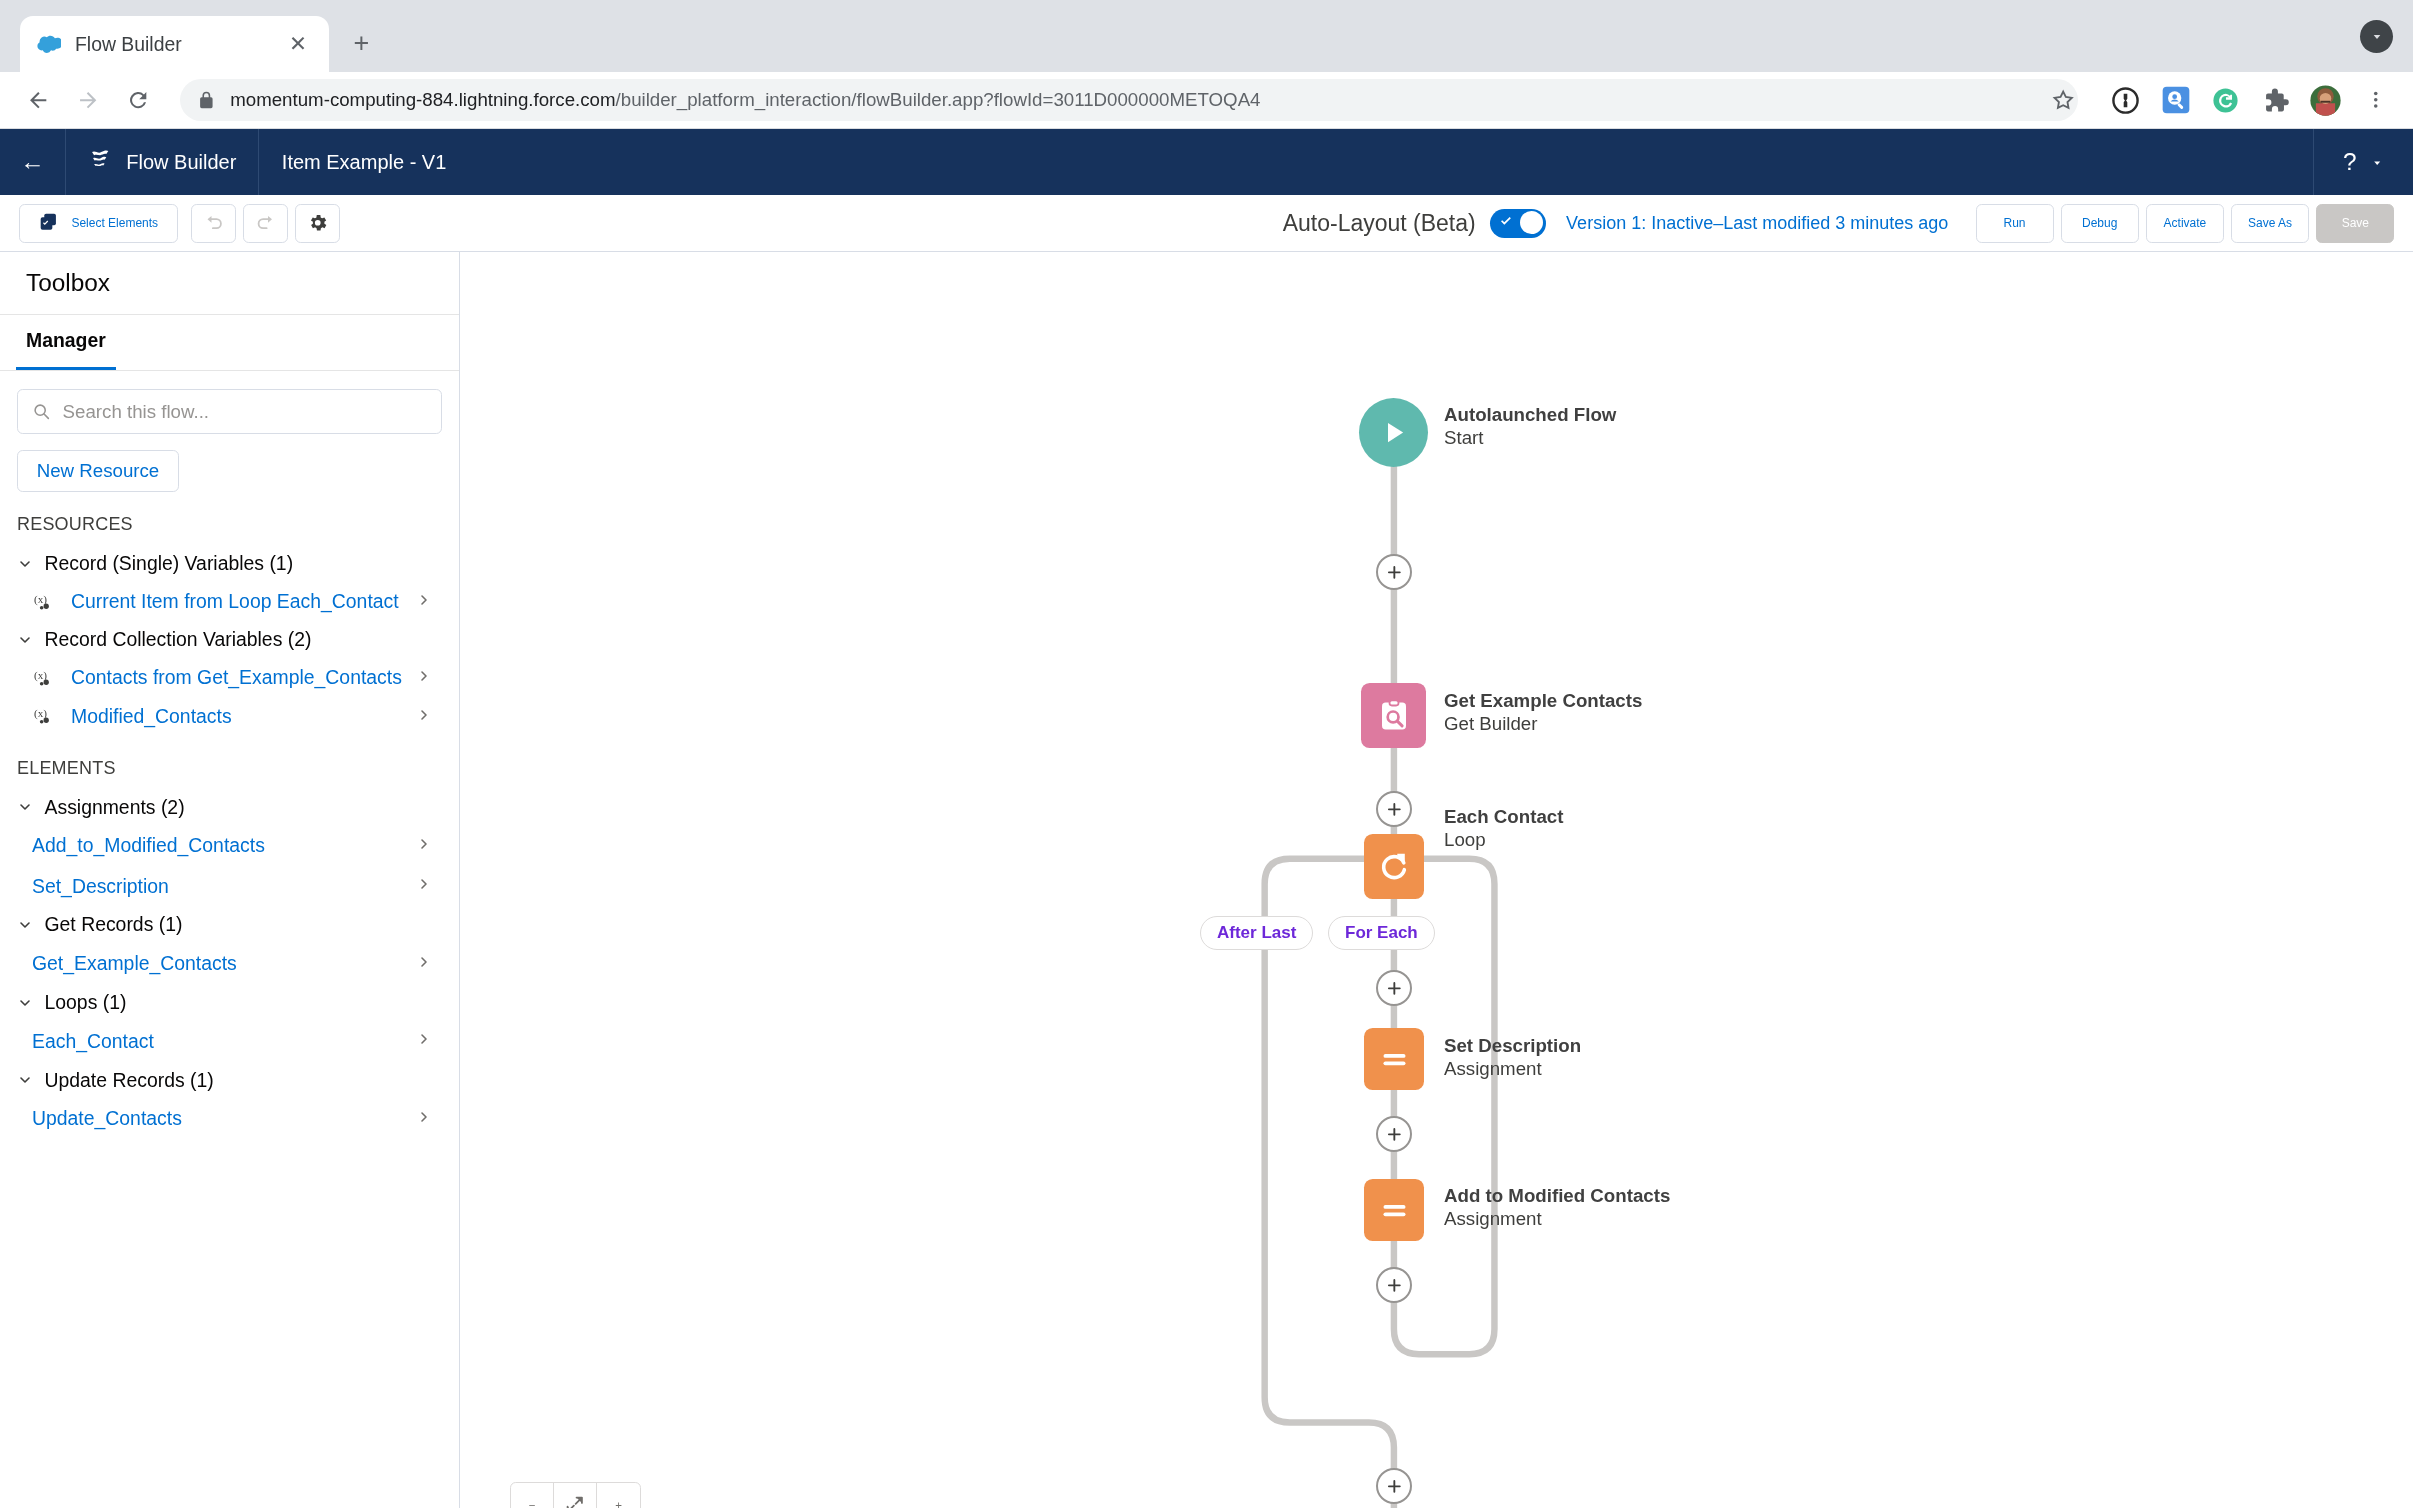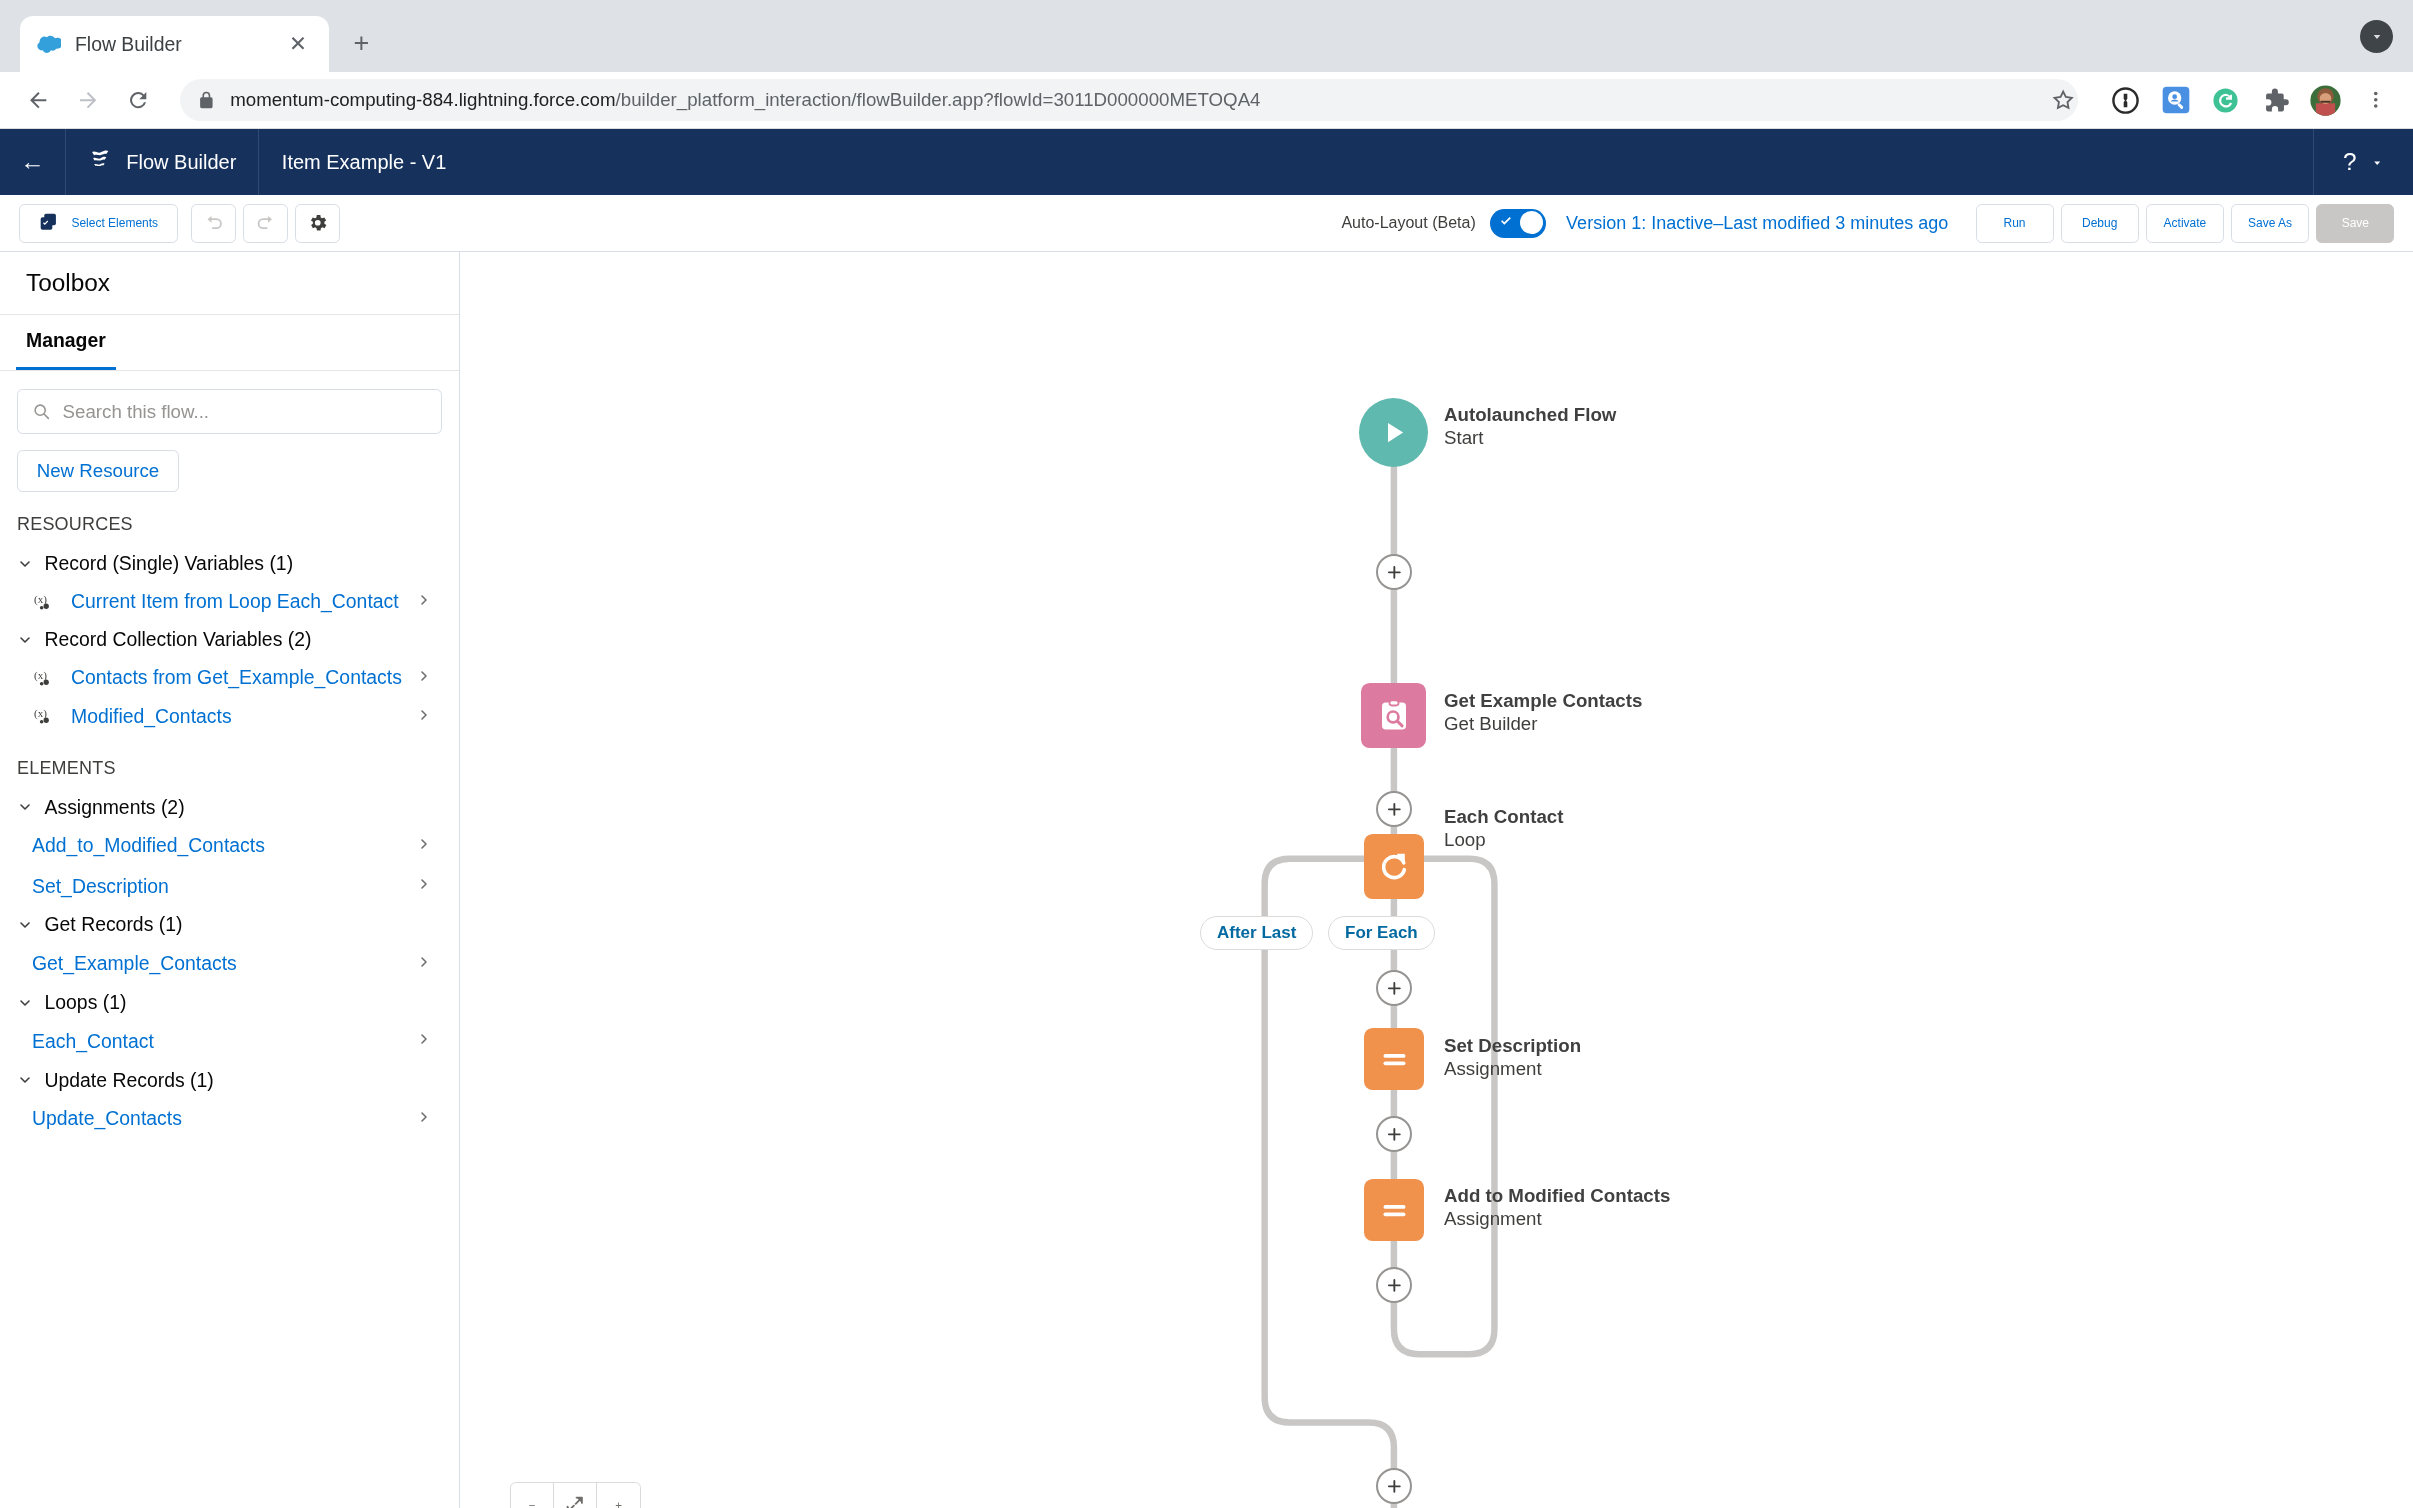--- a/index.html
+++ b/index.html
@@ -108,21 +108,21 @@
   .btn {
     height: 39px; border: 0.7px solid #d8dde6; border-radius: 5.7px;
     background: #ffffff; color: #0070d2; font-size: 12px;
     display: inline-flex; align-items: center; justify-content: center;
     padding: 0 16px; white-space: nowrap;
   }
   .btn-select { gap: 11.5px; padding: 0 18.7px; }
   .btn-icon-only { width: 45px; padding: 0; color: #706e6b; }
   .btn-group { display: flex; margin-left: 13px; gap: 7.2px; }
   .toolbar-spacer { flex: 1; }
-  .autolayout-label { font-size: 16px; color: #3e3e3c; margin-right: 14.4px; }
+  .autolayout-label { font-size: 23px; color: #3e3e3c; margin-right: 14.4px; }
   .toggle {
     width: 56px; height: 29px; border-radius: 14.4px; background: #0070d2;
     display: flex; align-items: center; justify-content: flex-start;
     padding: 0 5.7px; position: relative; margin-right: 20px;
   }
   .toggle-check { color: #ffffff; font-size: 16px; margin-left: 2.2px; }
   .toggle-knob {
     width: 23px; height: 23px; border-radius: 50%; background: #ffffff;
     position: absolute; right: 2.9px; top: 2.9px;
   }
@@ -202,21 +202,21 @@
     position: absolute; display: flex; align-items: center; justify-content: center;
   }
   .node-label { position: absolute; white-space: nowrap; }
   .node-name { font-size: 18.7px; font-weight: bold; color: #404040; line-height: 1.25; }
   .node-type { font-size: 18.7px; color: #3e3e3c; line-height: 1.3; }
 
   .branch-pill {
     position: absolute; height: 34px; border: 0.7px solid #dddbda;
     border-radius: 17px; background: #ffffff;
     display: flex; align-items: center; justify-content: center;
-    padding: 0 16px; font-size: 17px; font-weight: bold; color: #0369a1;
+    padding: 0 16px; font-size: 17px; font-weight: bold; color: #6d28d9;
     white-space: nowrap;
   }
 
   .zoom-controls {
     position: absolute; left: 50px; bottom: 52px;
     display: flex; border: 0.7px solid #dddbda; border-radius: 5.7px;
     overflow: hidden; background: #ffffff;
   }
   .zoom-btn {
     width: 43px; height: 43px; display: flex; align-items: center;

